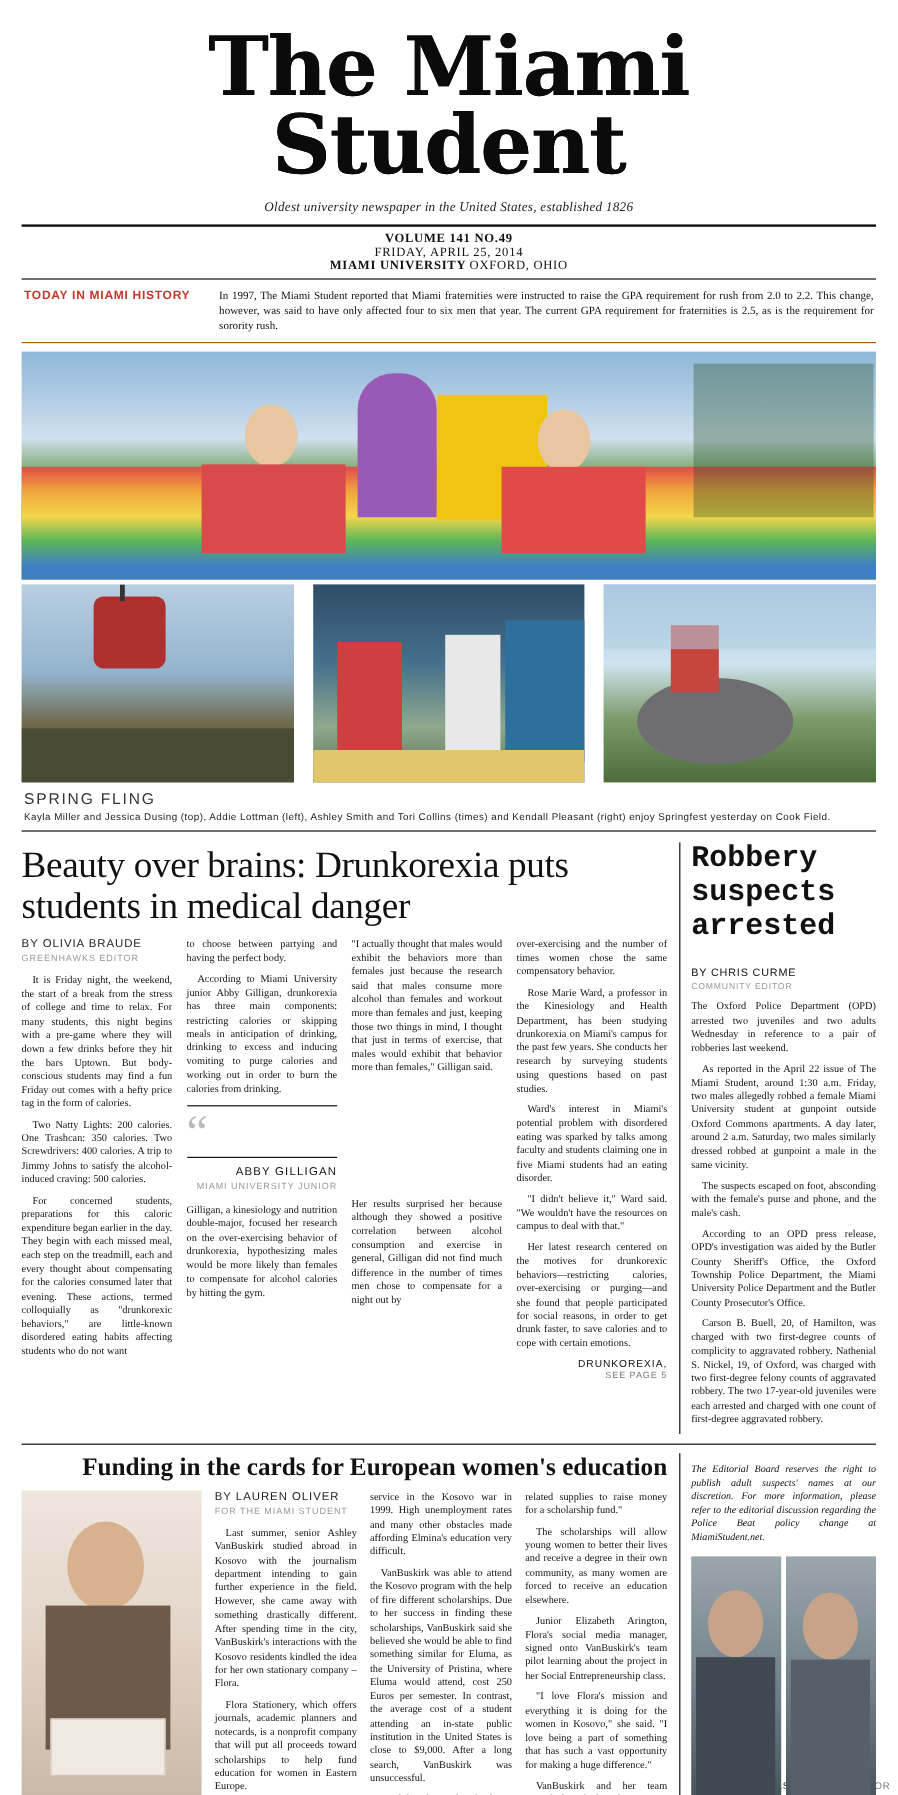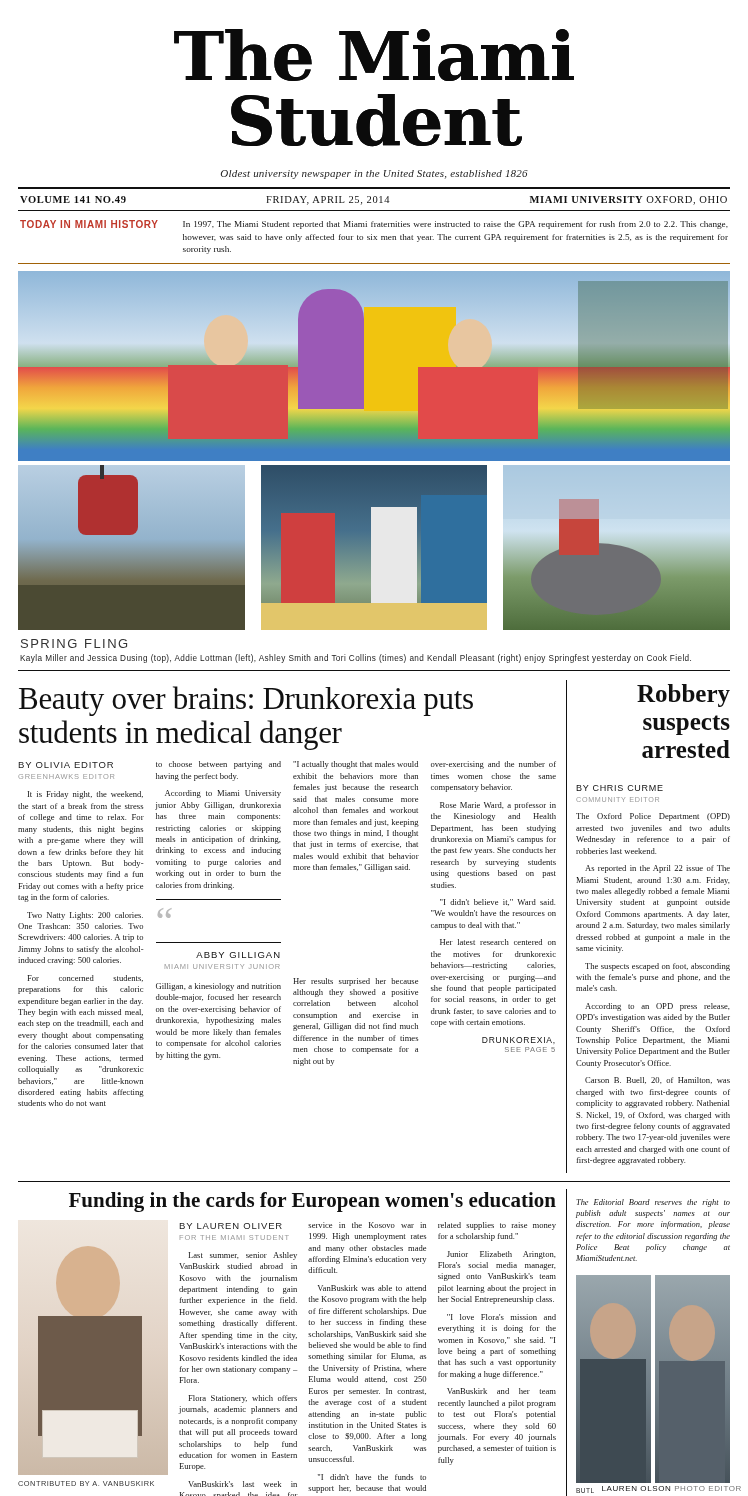--- a/index.html
+++ b/index.html
@@ -34,20 +34,21 @@
     letter-spacing: 0.2px;
   }
   .rule-thick { border-top: 2px solid #111; margin-top: 8px; }
 
   .issue-bar {
     display:flex; justify-content:space-between; align-items:center;
     font-family: "Liberation Serif", serif;
     font-size: 10.5px; letter-spacing: 0.6px;
     padding: 5px 2px 5px 2px;
     border-bottom: 1px solid #111;
+    flex-direction: column;
   }
   .issue-bar .left { font-weight: bold; }
   .issue-bar .center { font-weight: normal; }
   .issue-bar .right { font-weight: bold; }
   .issue-bar .right .muted { font-weight: normal; }
 
   
   .history {
     display:flex; gap: 24px; padding: 7px 2px 8px 2px;
     border-bottom: 1px solid #a16207;
@@ -130,23 +131,22 @@
     letter-spacing:0.2px; color:#222;
   }
   .quote-attr { text-align:right; font-family:"Liberation Sans",sans-serif; font-size: 9.5px; letter-spacing:1px; margin-top:6px;}
   .quote-attr .sub { color:#999; font-size: 7.5px; letter-spacing: 0.8px; margin-top:2px;}
 
   .jump { text-align:right; font-family:"Liberation Sans",sans-serif; font-size:8.5px; letter-spacing:0.8px; margin-top:4px;}
   .jump .see { color:#777; font-size:7.5px; }
 
   
   .rail-headline {
-    font-family:Liberation Serif, serif; font-size: 25px; line-height:1.12;
+    font-family:Liberation Mono, monospace; font-size: 25px; line-height:1.12;
     margin: 0 0 8px 0;
-    text-align: right;
   }
   .rail-byline { font-family:"Liberation Sans",sans-serif; font-size: 9px; letter-spacing:0.7px;margin-top:19px;}
   .rail-byline-sub { font-family:"Liberation Sans",sans-serif; font-size:7.2px; letter-spacing:0.7px; color:#999; margin-top:2px; margin-bottom:7px;}
   .rail-box {
     border-top:1px solid #111; margin-top: 8px; padding-top: 7px;
     font-style: italic; font-size: 8.4px; line-height:1.35; text-align:justify;
   }
 
   
   .lower { margin-top: 8px; border-top: 1px solid #111; padding-top: 7px; display:flex; gap:10px;}
@@ -226,21 +226,21 @@
   </div>
 
   <div class="content">
 
     <div class="left-block">
       <h1 class="headline">Beauty over brains: Drunkorexia puts students in medical danger</h1>
 
       <div class="cols3">
 
         <div class="col">
-          <div class="byline">BY OLIVIA EDITOR</div>
+          <div class="byline">BY OLIVIA BRAUDE</div>
           <div class="byline-sub">GREENHAWKS EDITOR</div>
           <p class="body" style="margin-top:8px">It is Friday night, the weekend, the start of a break from the stress of college and time to relax. For many students, this night begins with a pre-game where they will down a few drinks before they hit the bars Uptown. But body-conscious students may find a fun Friday out comes with a hefty price tag in the form of calories.</p>
           <p class="body">Two Natty Lights: 200 calories. One Trashcan: 350 calories. Two Screwdrivers: 400 calories. A trip to Jimmy Johns to satisfy the alcohol-induced craving: 500 calories.</p>
           <p class="body">For concerned students, preparations for this caloric expenditure began earlier in the day. They begin with each missed meal, each step on the treadmill, each and every thought about compensating for the calories consumed later that evening. These actions, termed colloquially as "drunkorexic behaviors," are little-known disordered eating habits affecting students who do not want</p>
         </div>
 
         <div class="col">
           <p class="body noind">to choose between partying and having the perfect body.</p>
           <p class="body">According to Miami University junior Abby Gilligan, drunkorexia has three main components: restricting calories or skipping meals in anticipation of drinking, drinking to excess and inducing vomiting to purge calories and working out in order to burn the calories from drinking.</p>
 
@@ -257,20 +257,21 @@
 
         <div class="col">
           <p class="body noind">"I actually thought that males would exhibit the behaviors more than females just because the research said that males consume more alcohol than females and workout more than females and just, keeping those two things in mind, I thought that just in terms of exercise, that males would exhibit that behavior more than females," Gilligan said.</p>
           <div style="height:96px"></div>
           <p class="body noind">Her results surprised her because although they showed a positive correlation between alcohol consumption and exercise in general, Gilligan did not find much difference in the number of times men chose to compensate for a night out by</p>
         </div>
 
         <div class="col">
           <p class="body noind">over-exercising and the number of times women chose the same compensatory behavior.</p>
           <p class="body">Rose Marie Ward, a professor in the Kinesiology and Health Department, has been studying drunkorexia on Miami's campus for the past few years. She conducts her research by surveying students using questions based on past studies.</p>
+          <p class="body">Ward's interest in Miami's potential problem with disordered eating was sparked by talks among faculty and students claiming one in five Miami students had an eating disorder.</p>
           <p class="body">"I didn't believe it," Ward said. "We wouldn't have the resources on campus to deal with that."</p>
           <p class="body">Her latest research centered on the motives for drunkorexic behaviors—restricting calories, over-exercising or purging—and she found that people participated for social reasons, in order to get drunk faster, to save calories and to cope with certain emotions.</p>
           <div class="jump">
             <div>DRUNKOREXIA,</div>
             <div class="see">SEE PAGE 5</div>
           </div>
         </div>
 
       </div>
     </div>
@@ -311,20 +312,21 @@
         </div>
 
         <div class="col">
           <p class="body noind">service in the Kosovo war in 1999. High unemployment rates and many other obstacles made affording Elmina's education very difficult.</p>
           <p class="body">VanBuskirk was able to attend the Kosovo program with the help of fire different scholarships. Due to her success in finding these scholarships, VanBuskirk said she believed she would be able to find something similar for Eluma, as the University of Pristina, where Eluma would attend, cost 250 Euros per semester. In contrast, the average cost of a student attending an in-state public institution in the United States is close to $9,000. After a long search, VanBuskirk was unsuccessful.</p>
           <p class="body">"I didn't have the funds to support her, because that would be unsustainable and unrealistic, so I felt there had to be a more sustainable way to support her," she said. "So this is where my sister [Victoria] and I came up with the idea to sell school</p>
         </div>
 
         <div class="col">
           <p class="body noind">related supplies to raise money for a scholarship fund."</p>
+          <p class="body">The scholarships will allow young women to better their lives and receive a degree in their own community, as many women are forced to receive an education elsewhere.</p>
           <p class="body">Junior Elizabeth Arington, Flora's social media manager, signed onto VanBuskirk's team pilot learning about the project in her Social Entrepreneurship class.</p>
           <p class="body">"I love Flora's mission and everything it is doing for the women in Kosovo," she said. "I love being a part of something that has such a vast opportunity for making a huge difference."</p>
           <p class="body">VanBuskirk and her team recently launched a pilot program to test out Flora's potential success, where they sold 60 journals. For every 40 journals purchased, a semester of tuition is fully</p>
 
         </div>
       </div>
     </div>
 
     <div class="lower-right">
       <div class="rail-box" style="border-top:none;padding-top:0">The Editorial Board reserves the right to publish adult suspects' names at our discretion. For more information, please refer to the editorial discussion regarding the Police Beat policy change at MiamiStudent.net.</div>

